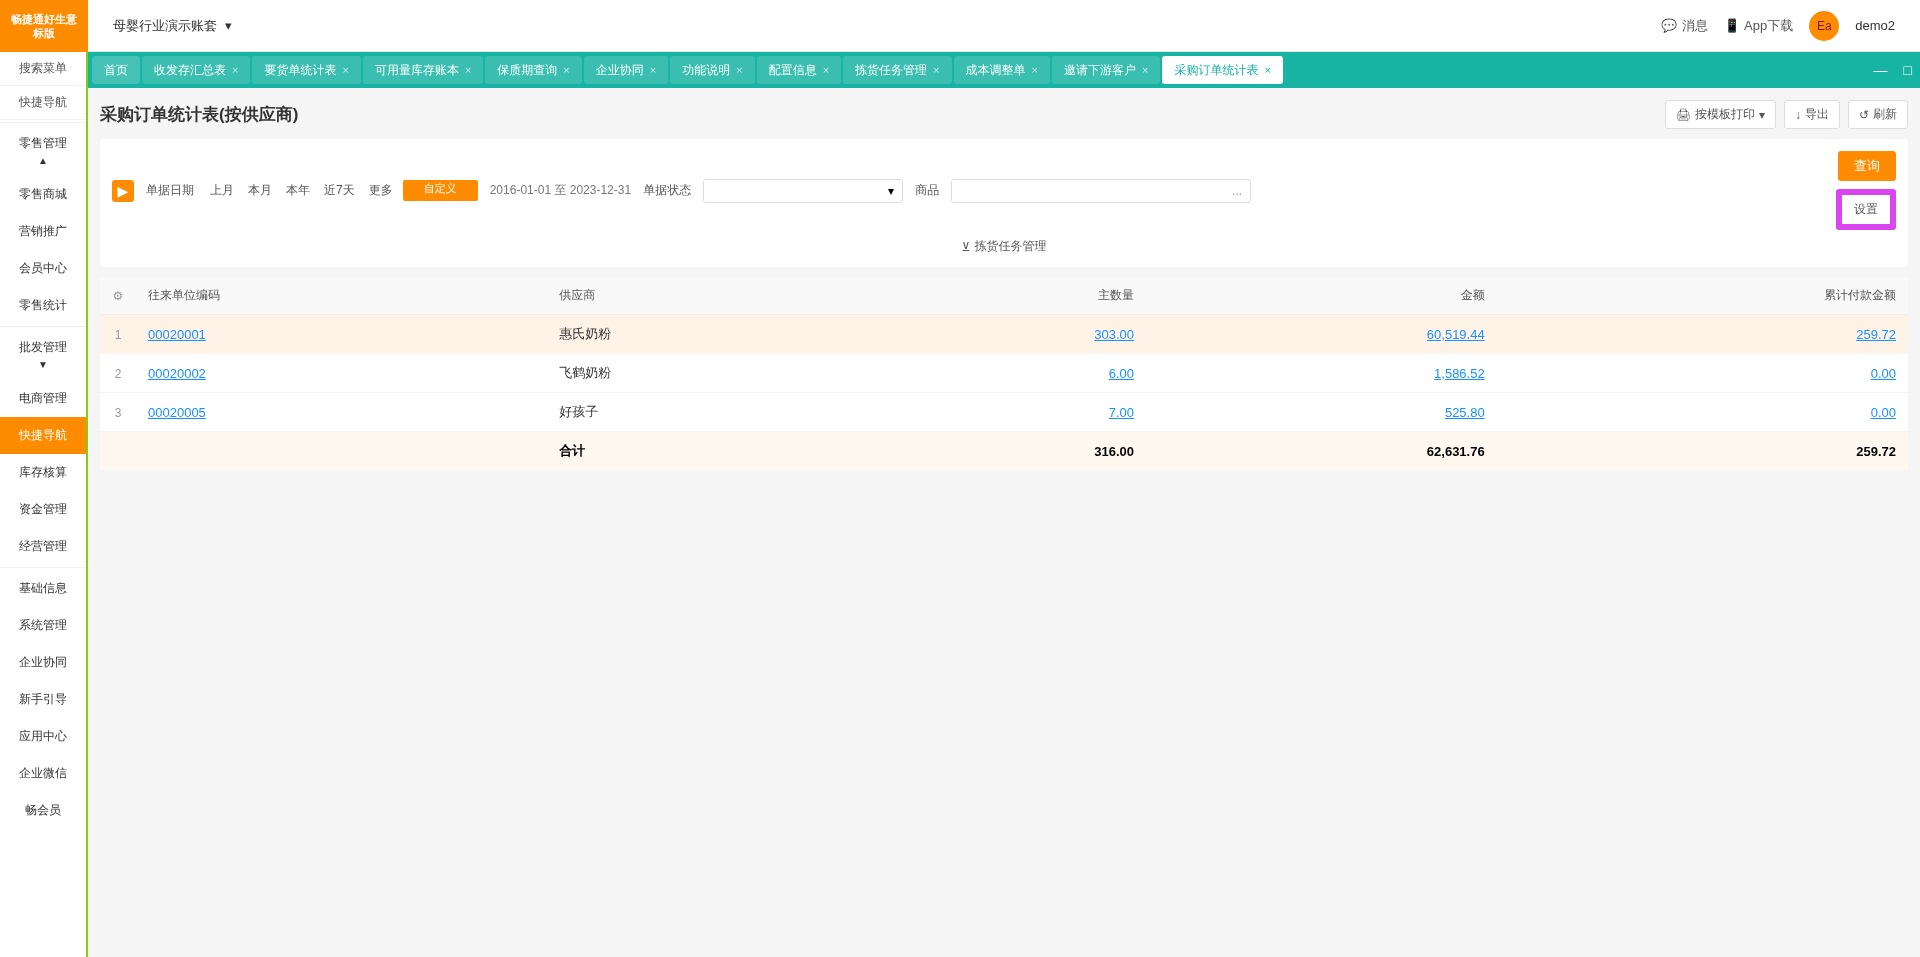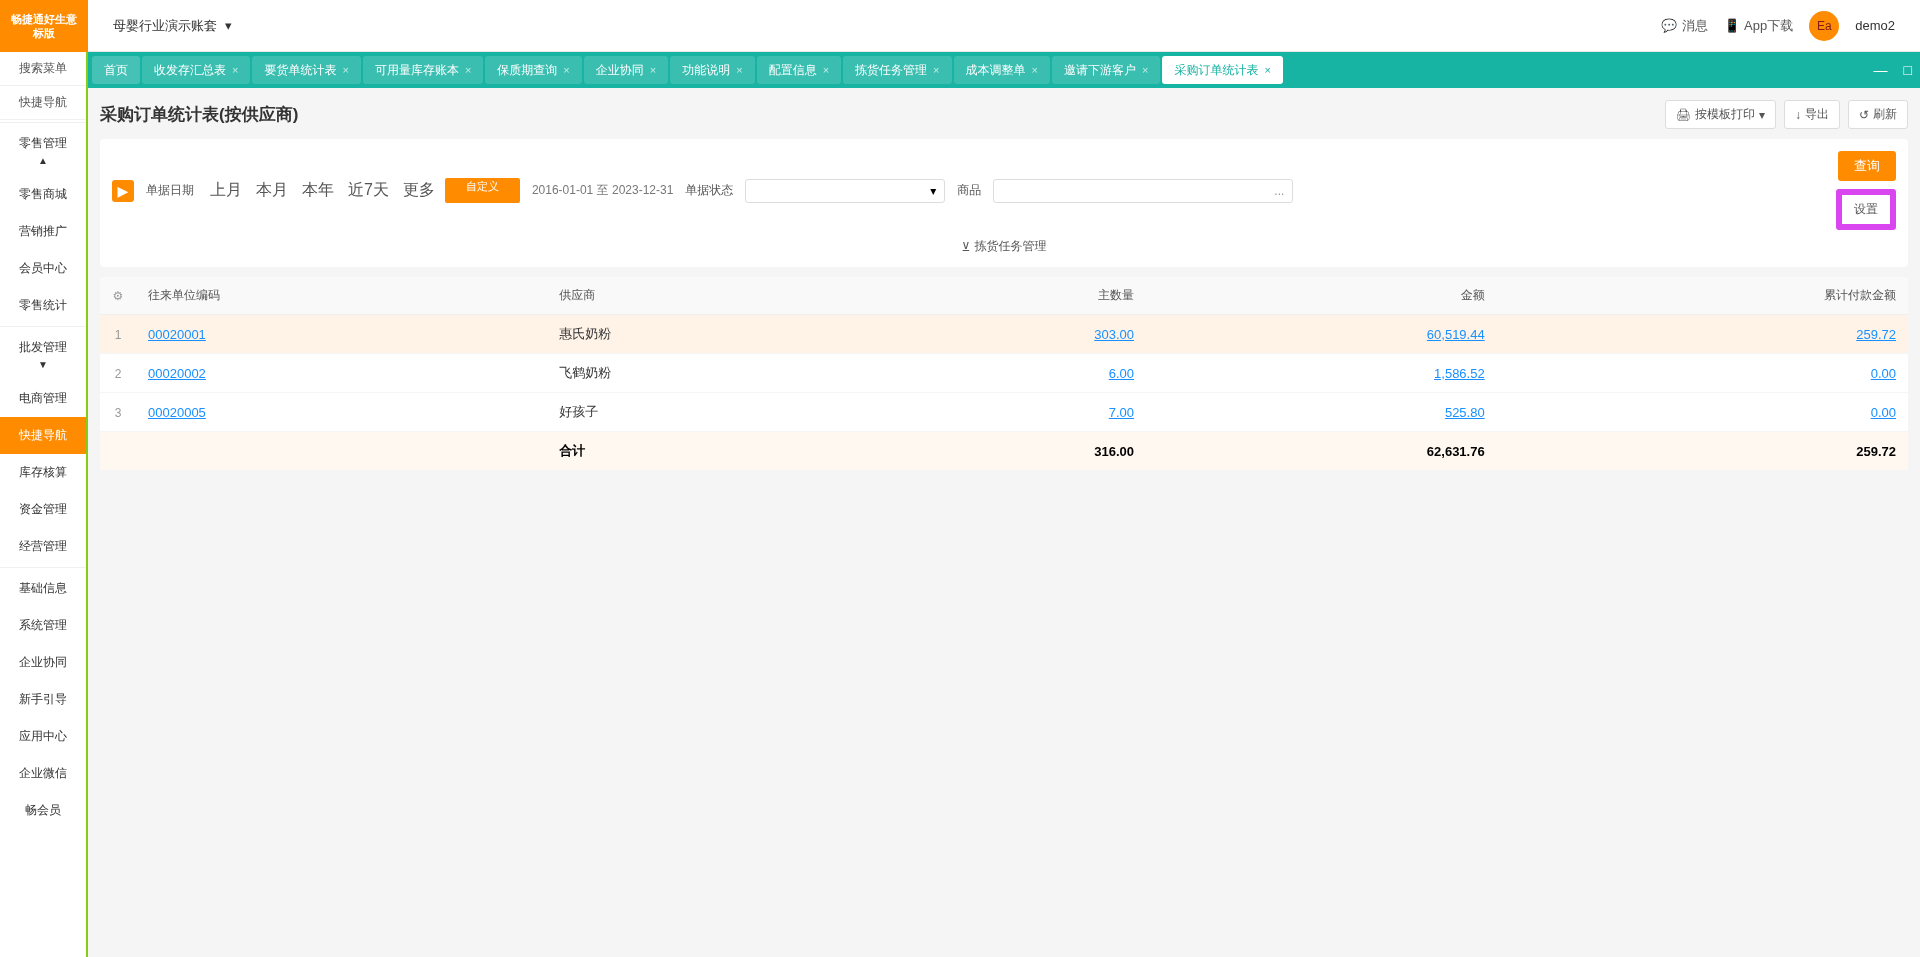--- a/index.html
+++ b/index.html
@@ -45,21 +45,21 @@
     .btn-template { background: #fff; border: 1px solid #ddd; border-radius: 3px; padding: 5px 10px; font-size: 12px; color: #555; cursor: pointer; display: flex; align-items: center; gap: 4px; }
     .btn-export { background: #fff; border: 1px solid #ddd; border-radius: 3px; padding: 5px 10px; font-size: 12px; color: #555; cursor: pointer; display: flex; align-items: center; gap: 4px; }
     .btn-refresh { background: #fff; border: 1px solid #ddd; border-radius: 3px; padding: 5px 10px; font-size: 12px; color: #555; cursor: pointer; display: flex; align-items: center; gap: 4px; }
 
     
     .filter-area { background: #fff; border-radius: 4px; padding: 12px; margin-bottom: 10px; }
     .filter-row { display: flex; align-items: center; gap: 12px; flex-wrap: wrap; }
     .filter-toggle { width: 22px; height: 22px; background: #ff8c00; color: white; border-radius: 3px; display: flex; align-items: center; justify-content: center; cursor: pointer; font-size: 14px; flex-shrink: 0; }
     .filter-label { font-size: 12px; color: #555; white-space: nowrap; }
     .filter-date-btns { display: flex; gap: 6px; }
-    .filter-date-btn { font-size: 16px; color: #555; cursor: pointer; padding: 2px 4px; }
+    .filter-date-btn { font-size: 12px; color: #555; cursor: pointer; padding: 2px 4px; }
     .filter-custom-badge { background: #ff8c00; color: white; font-size: 11px; padding: 1px 21px; border-radius: 2px; }
     .filter-date-range { font-size: 12px; color: #777; }
     .filter-select { border: 1px solid #ddd; border-radius: 3px; padding: 4px 8px; font-size: 12px; min-width: 200px; background: #fff; cursor: pointer; display: flex; align-items: center; justify-content: space-between; }
     .filter-goods { border: 1px solid #ddd; border-radius: 3px; padding: 4px 8px; font-size: 12px; flex: 1; max-width: 300px; display: flex; align-items: center; justify-content: space-between; cursor: pointer; }
     .filter-more-row { display: flex; justify-content: center; margin-top: 8px; }
     .filter-expand-btn { font-size: 12px; color: #555; cursor: pointer; display: flex; align-items: center; gap: 4px; border: none; background: none; }
     .btn-query { background: #ff8c00; color: white; border: none; border-radius: 3px; padding: 6px 16px; font-size: 13px; cursor: pointer; }
     .btn-settings { background: #fff; border: 6px solid #d946ef; border-radius: 3px; padding: 6px 12px; font-size: 12px; color: #555; cursor: pointer; display: block; margin-top: 4px; }
     .filter-right { display: flex; flex-direction: column; align-items: flex-end; gap: 4px; margin-left: auto; }
 

